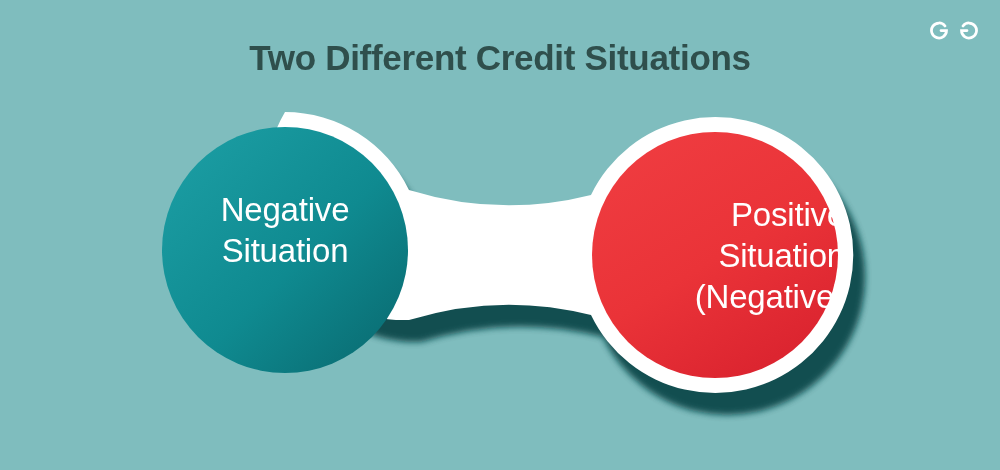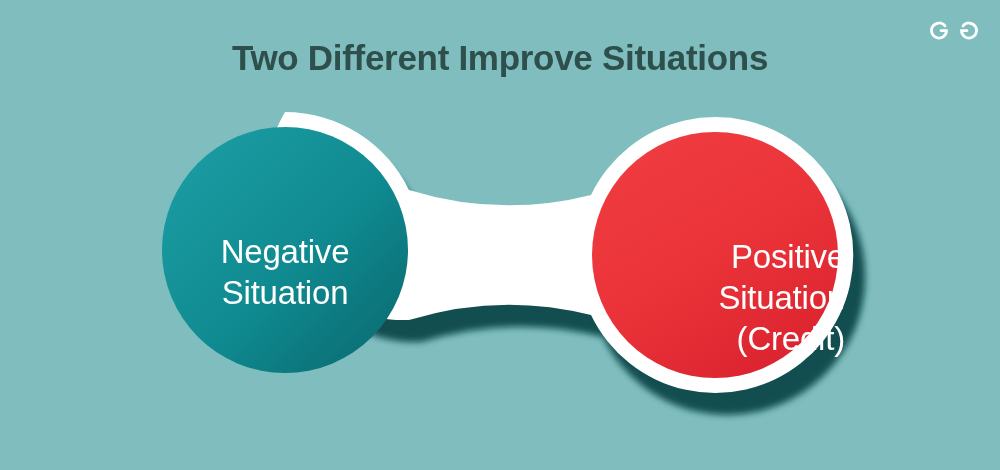--- a/index.html
+++ b/index.html
@@ -41,21 +41,20 @@
   .circle-text {
     position: absolute;
     text-align: center;
     color: #FFFFFF;
     font-family: "Liberation Sans", sans-serif;
     font-size: 33px;
     line-height: 41px;
     font-weight: 400;
     letter-spacing: -0.2px;
     pointer-events: none;
-    margin-top: 42px;
   }
   #left-label {
     left: 155px;
     top: 189px;
     width: 260px;
   }
   #right-label {
     left: 585px;
     top: 194px;
     width: 260px;
@@ -68,21 +67,21 @@
     top: 14px;
     width: 48px;
     height: 30px;
   }
 </style>
 </head>
 <body>
 
 <div id="infographic">
 
-  <div id="title">Two Different Improve Situations</div>
+  <div id="title">Two Different Credit Situations</div>
 
   <svg id="stage" viewBox="0 0 1000 470">
     <defs>
       <linearGradient id="tealGrad" x1="0" y1="0" x2="1" y2="1">
         <stop offset="0%" stop-color="#1DA0A6"></stop>
         <stop offset="55%" stop-color="#0F8A90"></stop>
         <stop offset="100%" stop-color="#09676D"></stop>
       </linearGradient>
       <linearGradient id="redGrad" x1="0" y1="0" x2="0.6" y2="1">
         <stop offset="0%" stop-color="#F03E42"></stop>
@@ -115,21 +114,21 @@
   </svg>
 
   <div class="circle-text" id="left-label">
     <span class="label-line">Negative</span>
     <span class="label-line">Situation</span>
   </div>
 
   <div class="circle-text" id="right-label">
     <span class="label-line">Positive</span>
     <span class="label-line">Situation</span>
-    <span class="label-line">(Credit)</span>
+    <span class="label-line">(Negative)</span>
   </div>
 
   <svg id="logo" viewBox="0 0 96 60">
     <g fill="none" stroke="#FFFFFF" stroke-width="5.5" stroke-linecap="round">
       <path d="M 30 24 A 15 15 0 1 0 33 33 L 22 33"></path>
       <path d="M 66 24 A 15 15 0 1 1 63 33 L 74 33"></path>
     </g>
   </svg>
 
 </div>

